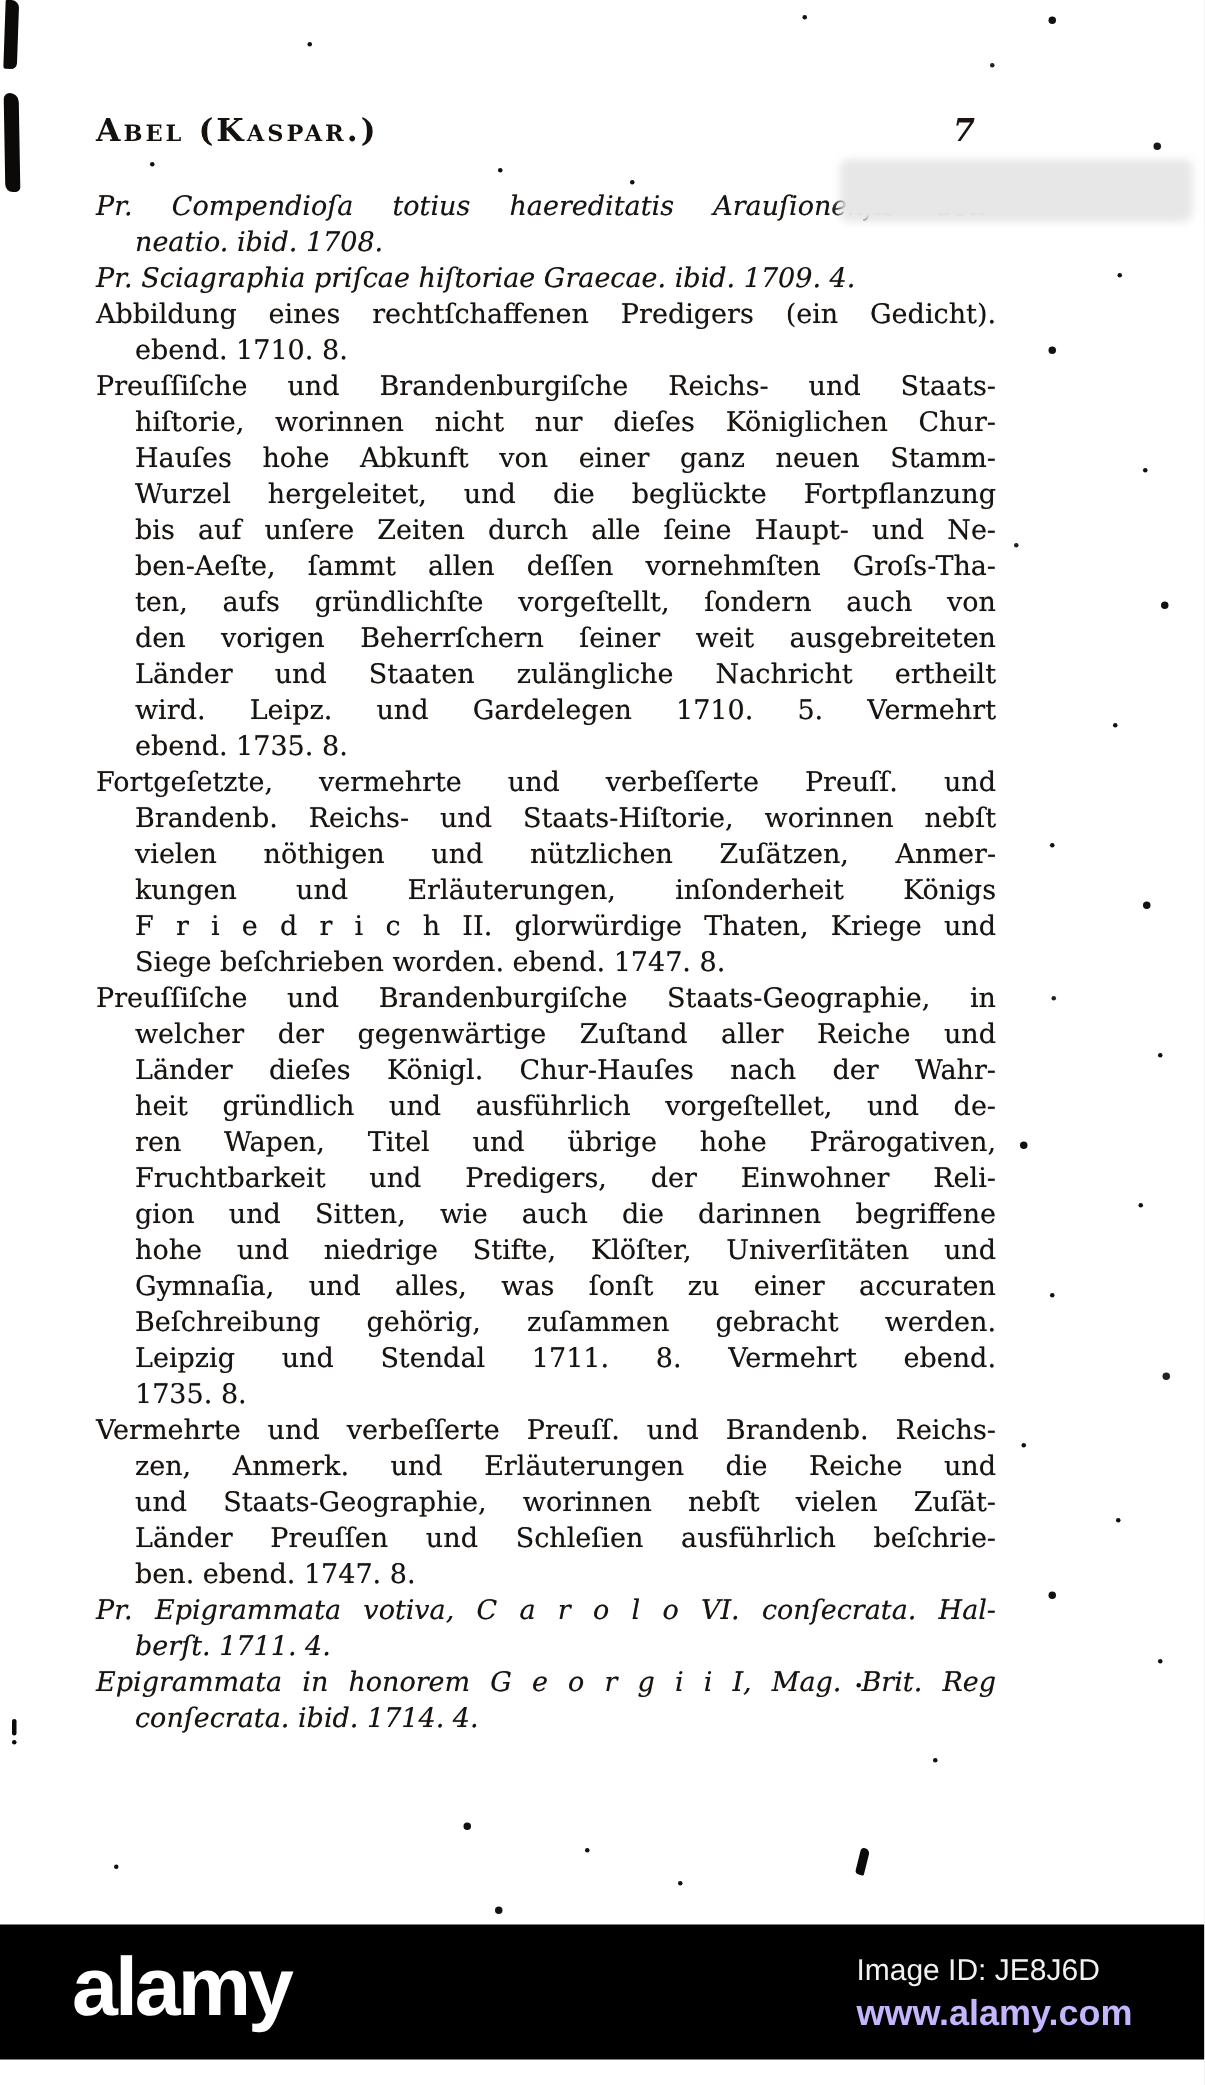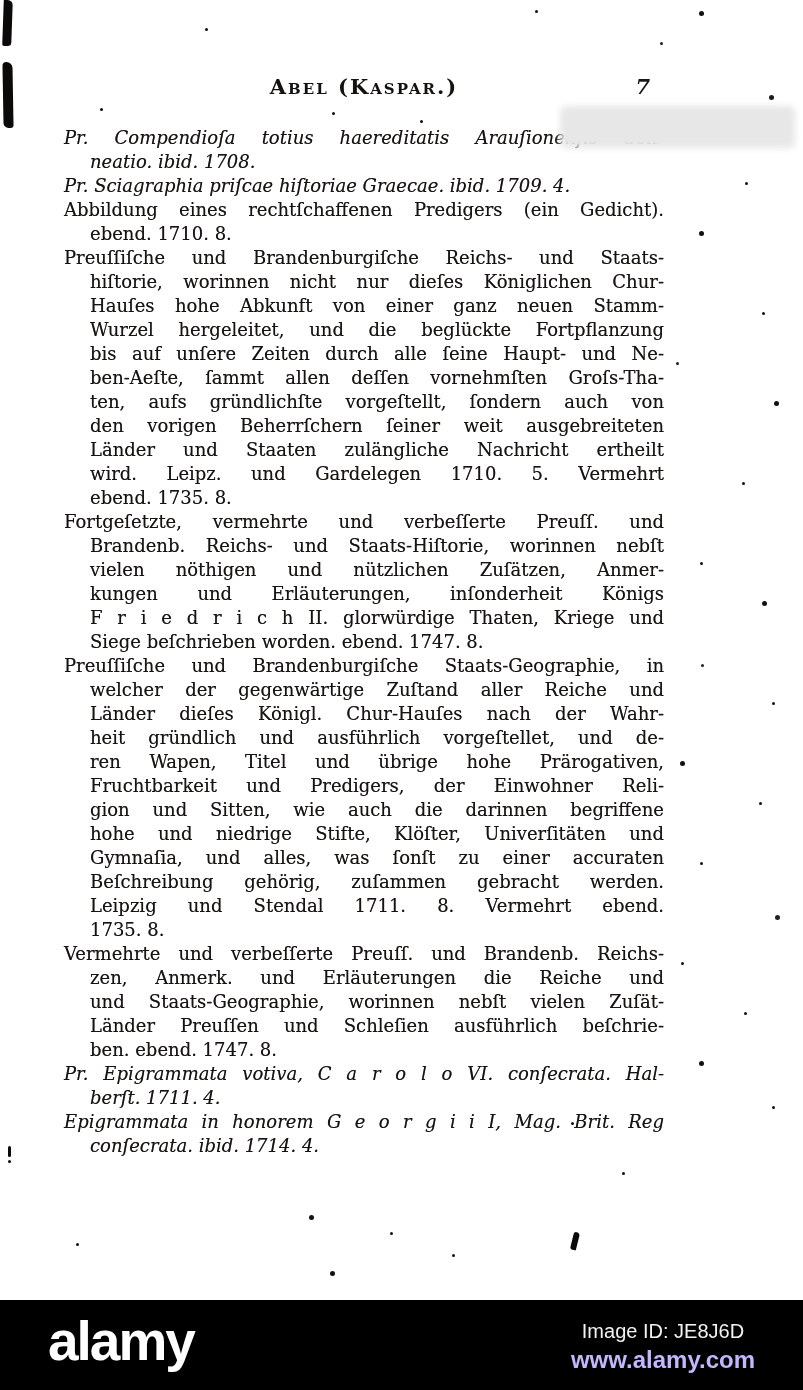--- a/index.html
+++ b/index.html
@@ -20,21 +20,21 @@
     color: #141110;
   }
   .running-header {
     position: absolute;
     top: 74px; left: 64px; width: 600px;
     height: 28px;
   }
   .running-title {
     position: absolute;
     left: 0; right: 0;
-    text-align: center;
+    text-align: left;
     font-variant: small-caps;
     font-weight: bold;
     font-size: 21px;
     letter-spacing: 2px;
     color: #15110f;
   }
   .page-number {
     position: absolute;
     right: 14px; top: 0px;
     font-style: italic;
@@ -85,39 +85,39 @@
       772px 702px 0 0 #111, 681px 762px 0 1px #111, 759px 802px 0 0 #111,
       700px 862px 0 0 #111, 776px 916px 0 1px #222, 681px 962px 0 0 #111,
       744px 1012px 0 0 #111, 700px 1062px 0 1px #111, 772px 1106px 0 0 #111,
       310px 1216px 0 1px #111, 390px 1232px 0 0 #111, 452px 1254px 0 0 #111,
       331px 1272px 0 1px #111, 76px 1243px 0 0 #111, 622px 1172px 0 0 #111,
       571px 1122px 0 0 #111, 420px 120px 0 0 #111, 100px 108px 0 0 #111;
   }
   
   .alamy-bar {
     position: absolute;
-    left: 0; right: 0; bottom: 0;
+    left: 0; right: 0; bottom: 17px;
     height: 90px;
     background: #000000;
     font-family: "Liberation Sans", sans-serif;
     color: #ffffff;
   }
   .alamy-logo {
     position: absolute;
     left: 48px; top: 14px;
     font-size: 55px;
     font-weight: bold;
     letter-spacing: -2px;
     line-height: 1;
     color: #ffffff;
   }
   .bar-right {
     position: absolute;
     right: 48px; top: 20px;
-    text-align: center;
+    text-align: left;
   }
   .image-id {
     font-size: 20px;
     font-weight: normal;
     color: #f2f2f2;
     margin-bottom: 3px;
   }
   .alamy-url {
     font-size: 24px;
     font-weight: bold;

